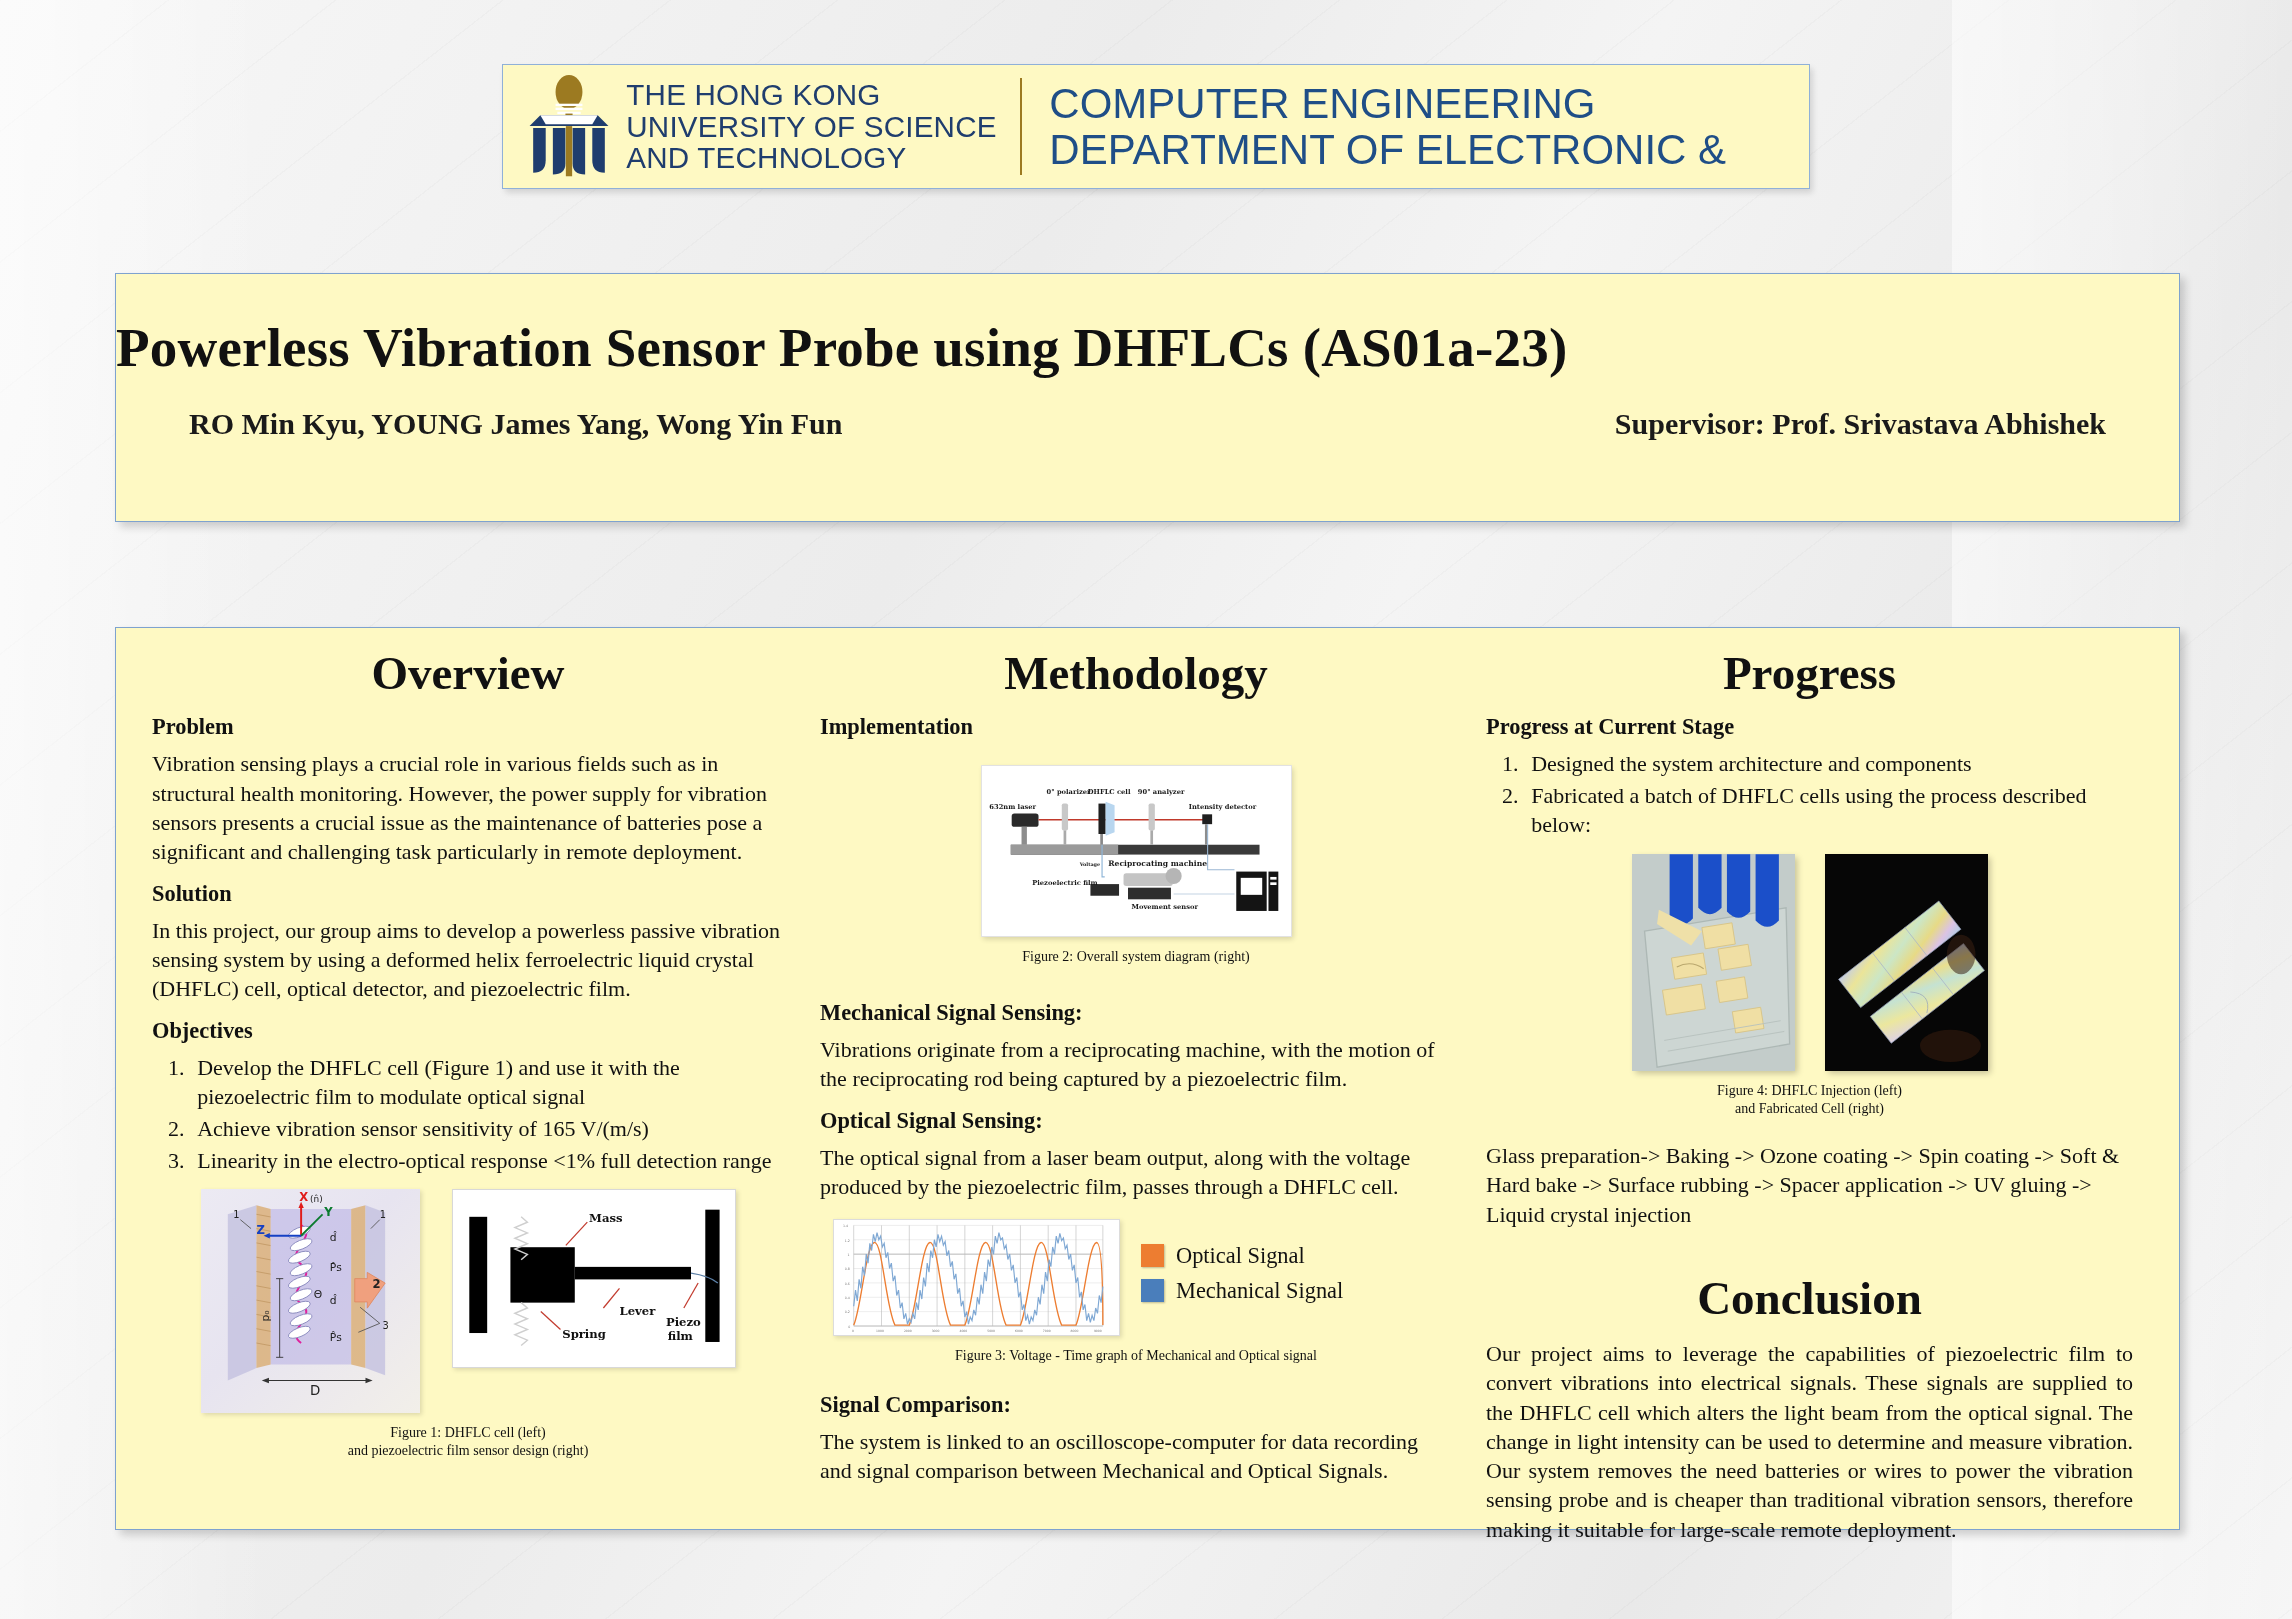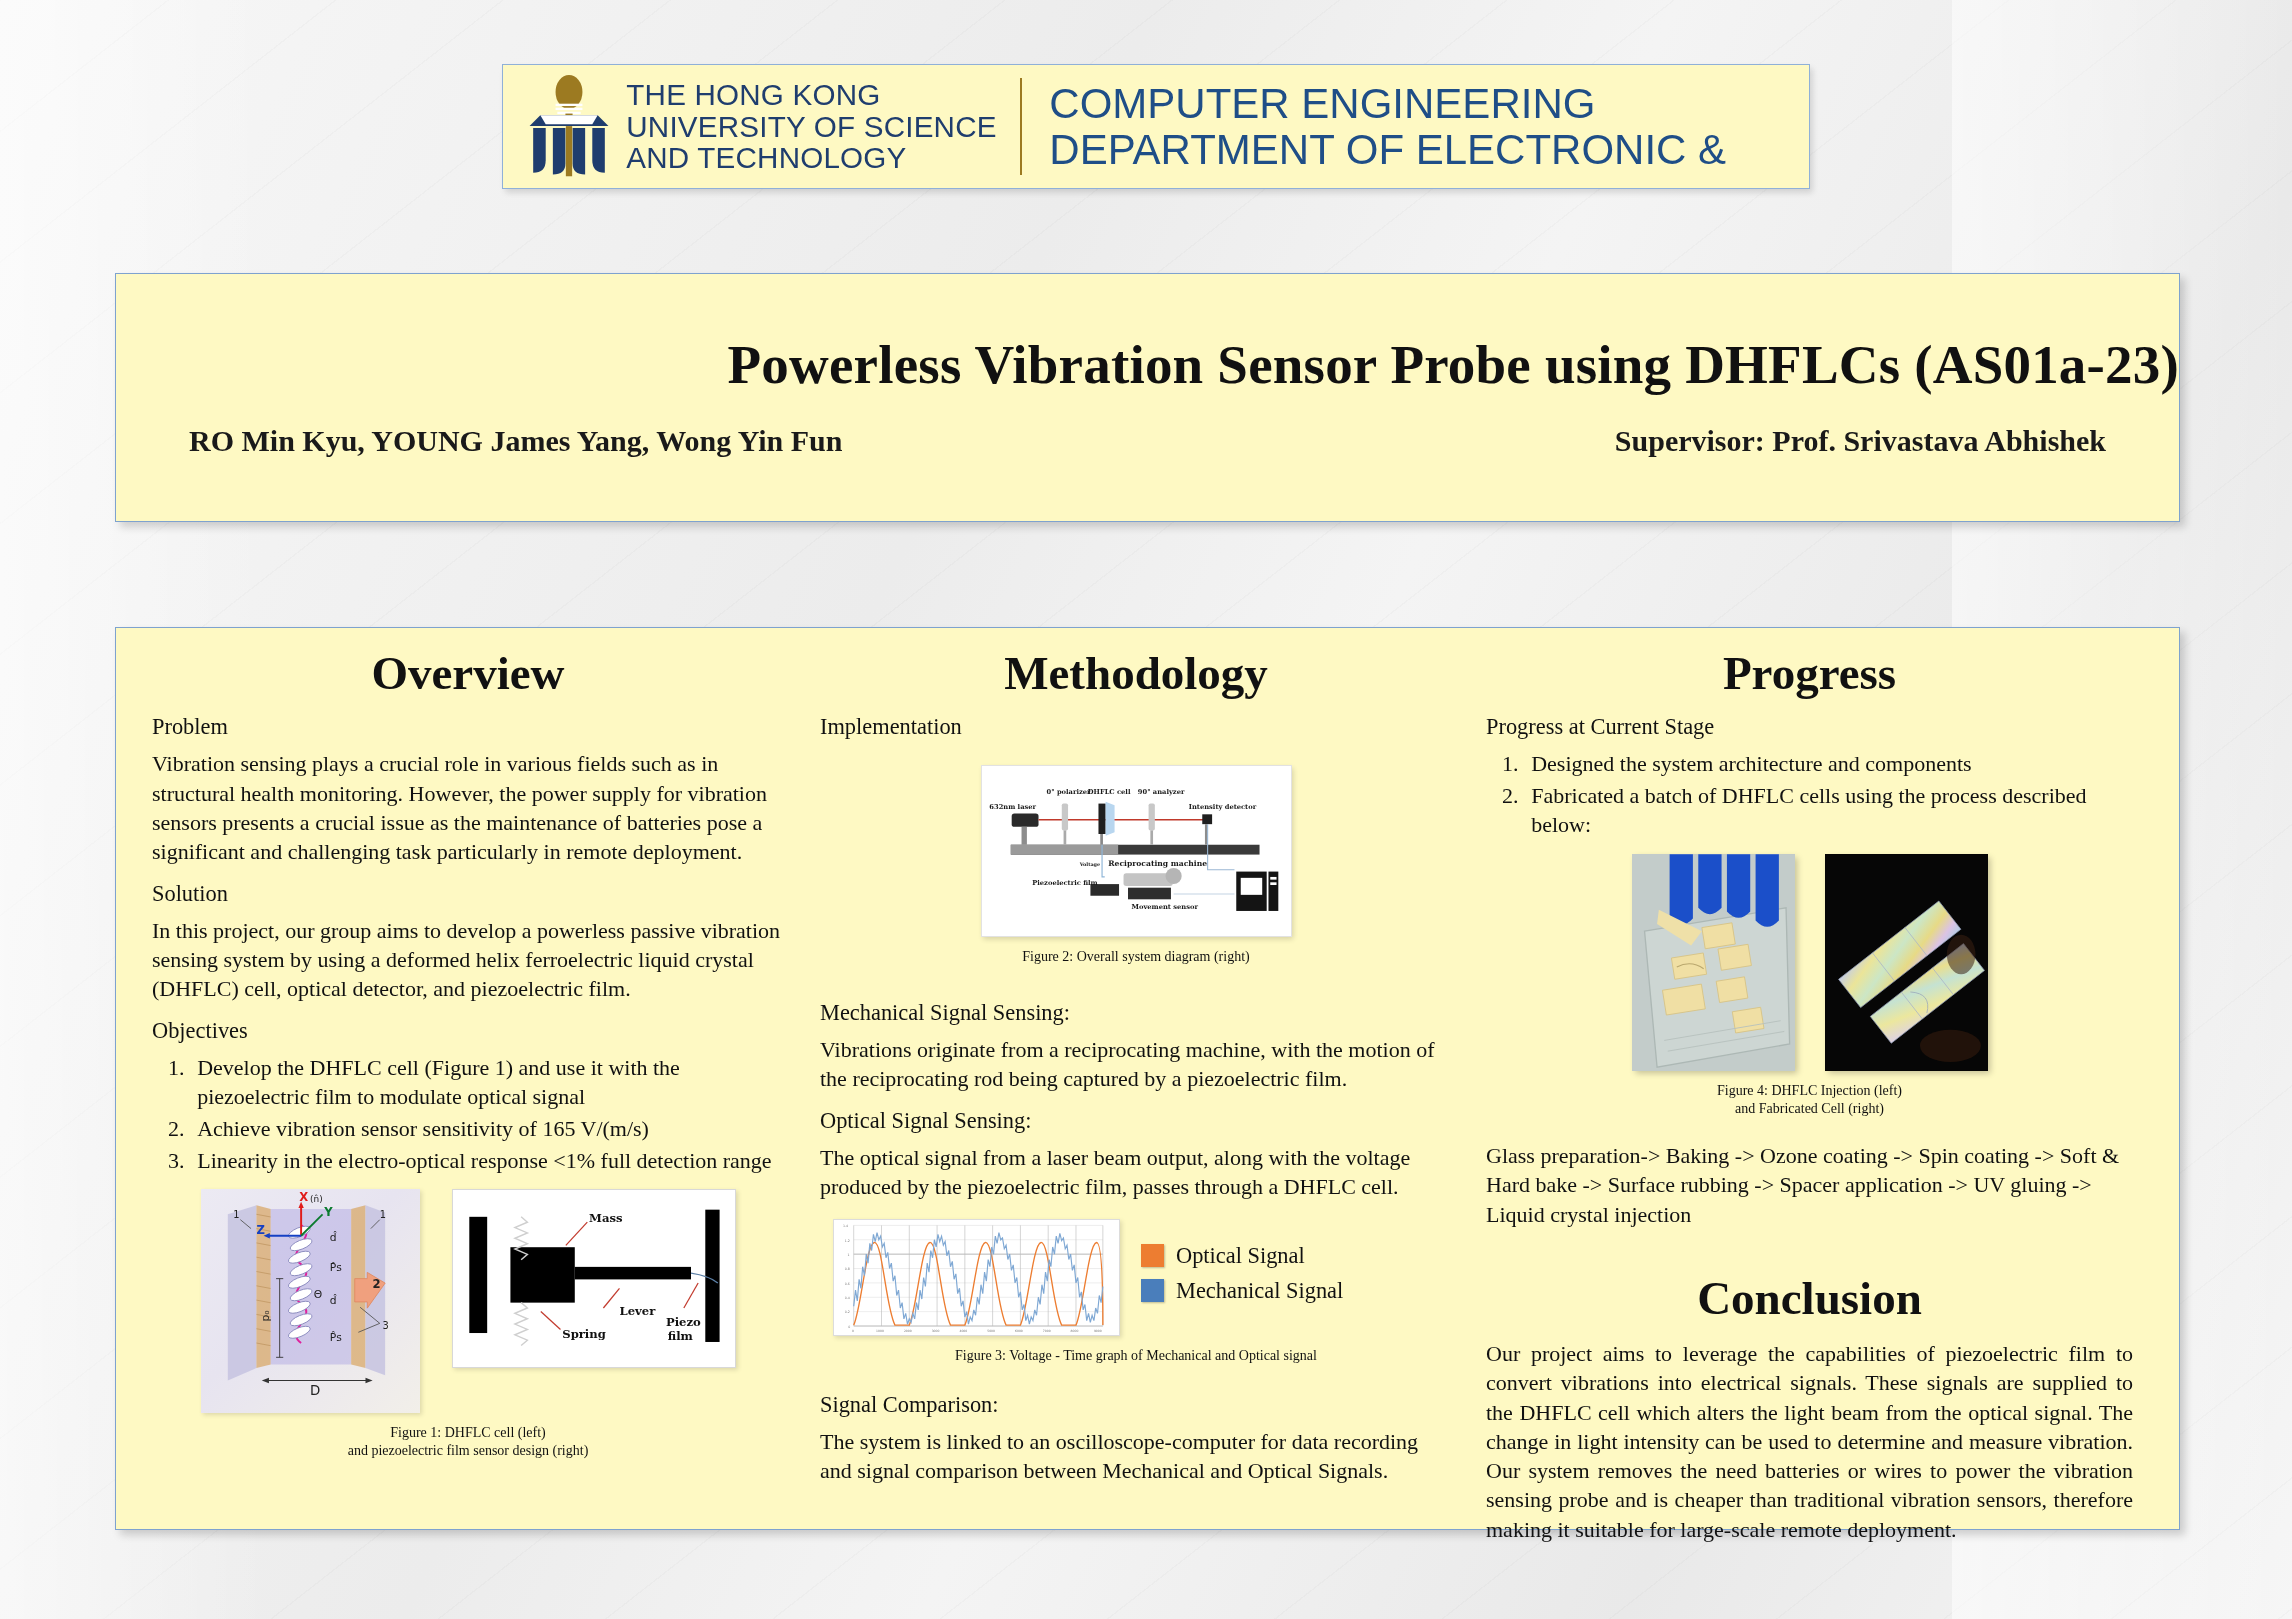--- a/index.html
+++ b/index.html
@@ -46,39 +46,39 @@
     letter-spacing:0.2px;white-space:nowrap;
   }
   .vbar{width:2.7px;height:97px;background:#9c7a21;margin:0 27px 0 23px;flex:0 0 auto;}
   .dept-name{
     font-family:"Liberation Sans", sans-serif;
     color:#1f4e87;font-size:42px;line-height:1.08;white-space:nowrap;
   }
   
   #title-panel{left:115px;top:273px;width:2065px;height:249px;}
   #poster-title{
-    text-align:right;font-weight:bold;font-size:55px;color:#111;
-    margin-top:59px;letter-spacing:0.2px;
+    text-align:left;font-weight:bold;font-size:55px;color:#111;
+    margin-top:42px;letter-spacing:0.2px;
   }
   .author-row{
     display:flex;justify-content:space-between;align-items:flex-end;
     padding:0 73px;margin-top:28px;
   }
   .author-row div{font-weight:bold;font-size:30px;color:#1a1a1a;}
   
   #content-panel{left:115px;top:627px;width:2065px;height:903px;}
   .col{position:absolute;top:0;bottom:0;padding:0 0;box-sizing:border-box;}
   #col-overview{left:36px;width:632px;}
   #col-method{left:704px;width:632px;}
   #col-progress{left:1370px;width:647px;}
   h2.sec{
     text-align:center;font-weight:bold;font-size:47px;color:#111;
     margin:18px 0 14.3px 0;
   }
-  h3.sub{font-weight:normal;font-size:22.4px;color:#111;margin:14.3px 0 9px 0;}
+  h3.sub{font-weight:bold;font-size:22.4px;color:#111;margin:14.3px 0 9px 0;}
   p.body{font-size:22px;line-height:1.33;color:#111;margin:0 0 7.2px 0;}
   p.just{text-align:justify;}
   ol.num{margin:1.8px 0 5.4px 0;padding-left:38px;font-size:22px;line-height:1.33;color:#111;}
   ol.num li{margin:0 0 2.7px 0;padding-left:7.2px;}
   .cap{text-align:center;font-size:14px;line-height:1.3;color:#111;margin-top:10.7px;}
   
   .fig1-wrap{display:flex;justify-content:center;align-items:flex-start;gap:32px;margin-top:14.3px;}
   .f1a{width:219px;height:224px;position:relative;
        background:linear-gradient(135deg,#eceaf3 0%,#e7e4f0 45%,#f2efe9 100%);
        box-shadow:1.8px 1.8px 4.5px rgba(0,0,0,.13);}

